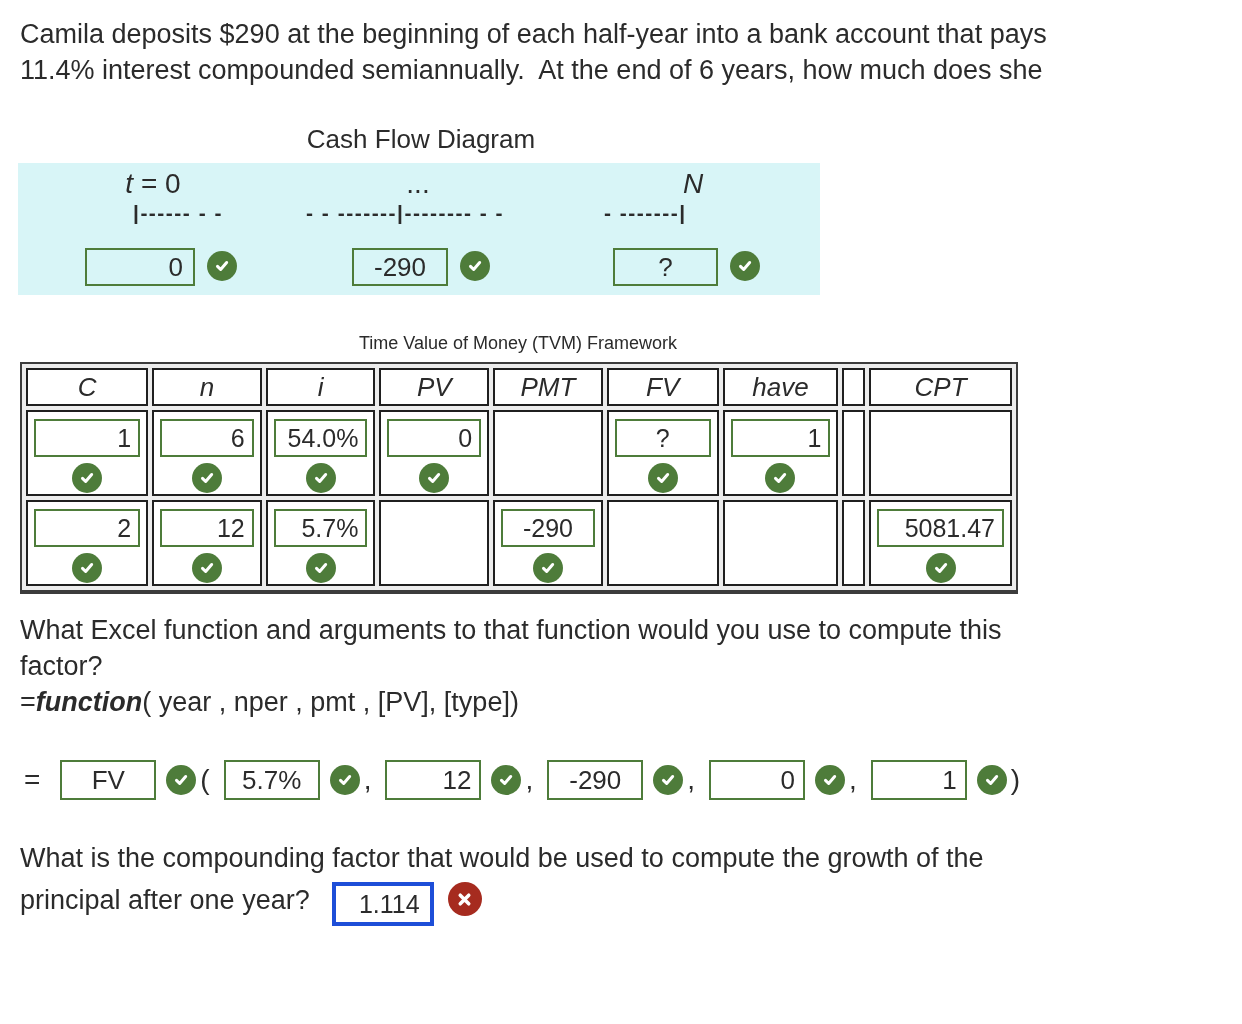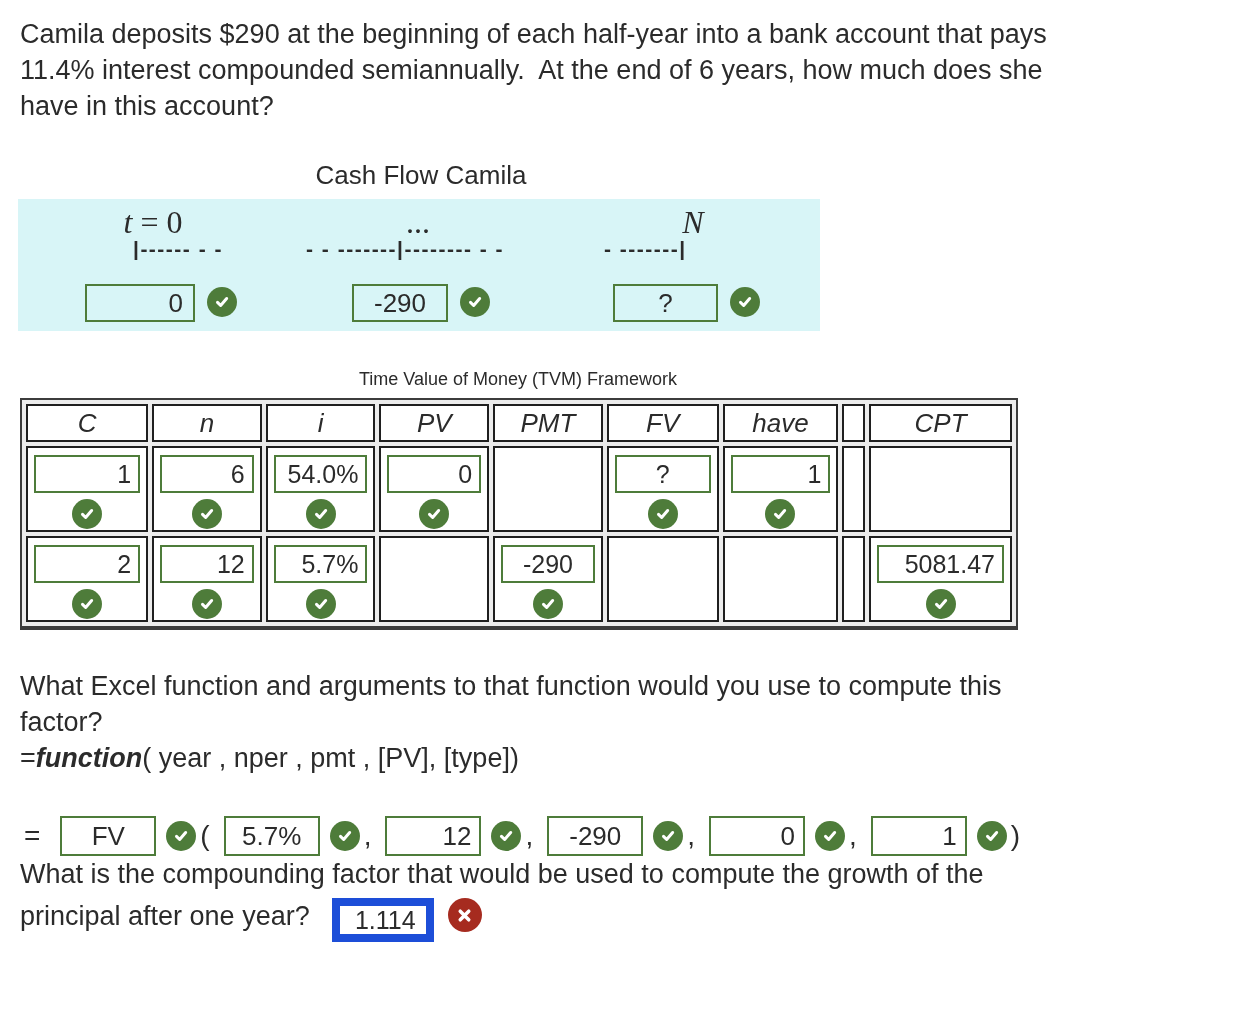--- a/index.html
+++ b/index.html
@@ -8,21 +8,21 @@
     width:1242px; height:1024px; overflow:hidden;
     background:#ffffff; color:#2b2b2b;
     font-family:"Liberation Sans", sans-serif;
   }
   .page { padding:16px 20px 0 20px; }
   .textline { font-size:27px; line-height:36px; white-space:pre-wrap; }
 
   
   .cfd-title { margin-top:36px; width:802px; text-align:center; font-size:26px; }
   .cfd-box { position:relative; margin-left:-2px; margin-top:8px; width:802px; height:132px; background:#d8f5f7; }
-  .cfd-box .lbl { position:absolute; top:5px; font-size:32px; text-align:center;font-family:Liberation Serif, serif; }
+  .cfd-box .lbl { position:absolute; top:5px; font-size:28px; text-align:center; }
   .cfd-t0 { left:80px; width:110px; }
   .cfd-dots { left:370px; width:60px; }
   .cfd-n { left:645px; width:60px; font-style:italic; }
   .tl { position:absolute; top:38px; font-weight:bold; font-size:21px; letter-spacing:1.5px; white-space:pre; }
   .tl-left { left:115px; }
   .tl-mid { left:288px; }
   .tl-right { left:586px; }
   .cfd-input { position:absolute; top:85px; height:38px; border:2px solid #4e7c3a; display:flex; align-items:center; padding:0 10px; font-size:26px; background:transparent; }
   .cfd-input.right { justify-content:flex-end; }
   .cfd-input.center { justify-content:center; }
@@ -38,47 +38,46 @@
   .tvm-title { margin-top:38px; width:996px; text-align:center; font-size:18px; }
   table.tvm { margin-top:8px; width:998px; table-layout:fixed; border-collapse:separate; border-spacing:4px; background:#ececec; border:2px solid #3c3c3c; border-bottom-width:4px; }
   table.tvm th { height:38px; border:2px solid #1f1f1f; background:#fff; font-size:26px; font-style:italic; font-weight:normal; }
   table.tvm td { height:86px; border:2px solid #1f1f1f; background:#fff; vertical-align:top; padding:0; }
   .cellbox { margin:7px 6px 0 6px; height:38px; border:2px solid #4e7c3a; display:flex; align-items:center; padding:0 7px; font-size:25px; background:#fff; }
   .cellbox.right { justify-content:flex-end; }
   .cellbox.center { justify-content:center; }
   .check-wrap { display:flex; justify-content:center; margin-top:6px; }
 
   
-  .excel-q { margin-top:38px; }
+  .excel-q { margin-top:18px; }
   .formula-line i { font-style:italic;font-weight:bold; }
 
   
   .eq-row { margin-top:40px; display:flex; align-items:center; font-size:28px; }
   .eq-box { width:96px; height:40px; border:2px solid #4e7c3a; background:#fff; display:flex; align-items:center; padding:0 8px; font-size:26px; margin:0 10px; }
   .eq-box.right { justify-content:flex-end; }
   .eq-box.center { justify-content:center; }
   .eq-sym { margin:0 4px; }
 
   
-  .comp-q { }
+  .comp-q { margin-top:40px; }
   .comp-row { display:flex; align-items:flex-start; margin-top:6px; }
-  .ans-box-red { width:102px; height:44px; border:8px solid #1d4ed8; background:#fff; display:flex; align-items:center; justify-content:flex-end; padding:0 10px; font-size:25px; margin-left:22px; margin-right:14px; }
+  .ans-box-red { width:102px; height:44px; border:4px solid #1d4ed8; background:#fff; display:flex; align-items:center; justify-content:flex-end; padding:0 10px; font-size:25px; margin-left:22px; margin-right:14px; }
 </style>
 </head>
 <body>
 
 <div class="page">
 
   <div>
     <div class="textline">Camila deposits $290 at the beginning of each half-year into a bank account that pays</div>
     <div class="textline">11.4% interest compounded semiannually.  At the end of 6 years, how much does she</div>
-    <div class="textline">have in this account?</div>
-  </div>
-
-  <div class="cfd-title">Cash Flow Camila</div>
+  </div>
+
+  <div class="cfd-title">Cash Flow Diagram</div>
   <div class="cfd-box">
     <span class="lbl cfd-t0"><i>t</i><span style="white-space:pre"> = 0</span></span>
     <span class="lbl cfd-dots">...</span>
     <span class="lbl cfd-n">N</span>
 
     <span class="tl tl-left">|------ - -</span>
     <span class="tl tl-mid">- - -------|-------- - -</span>
     <span class="tl tl-right">- -------|</span>
 
     <div class="cfd-input right" style="left:67px; width:110px;">

